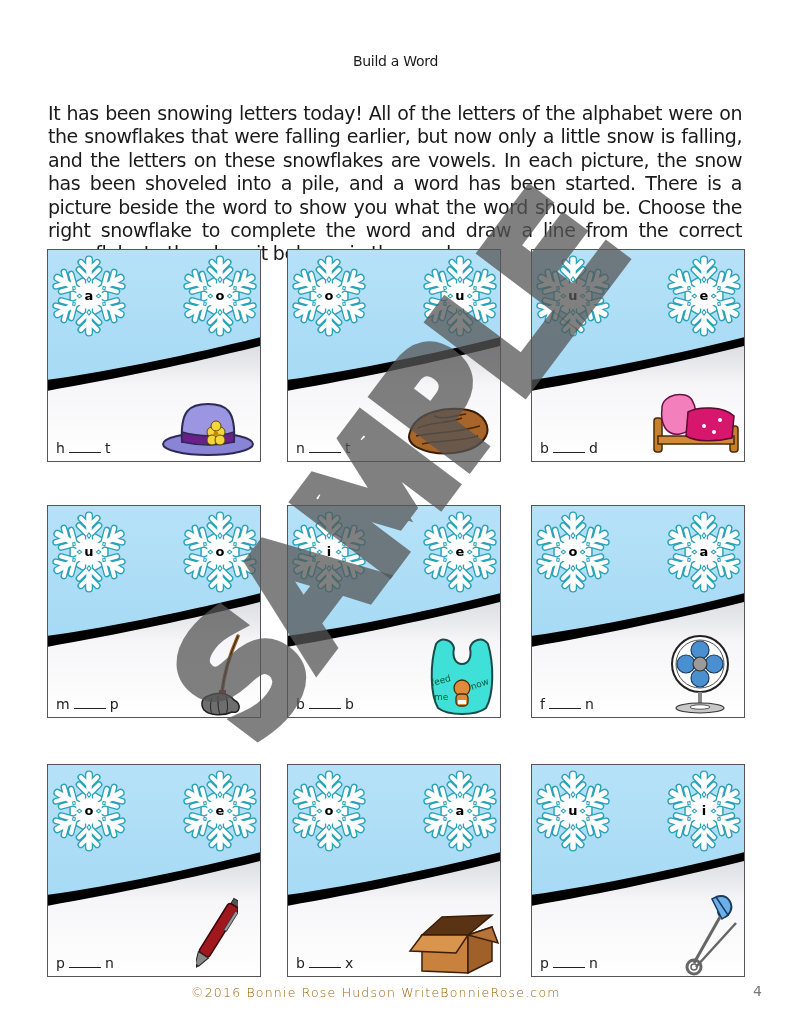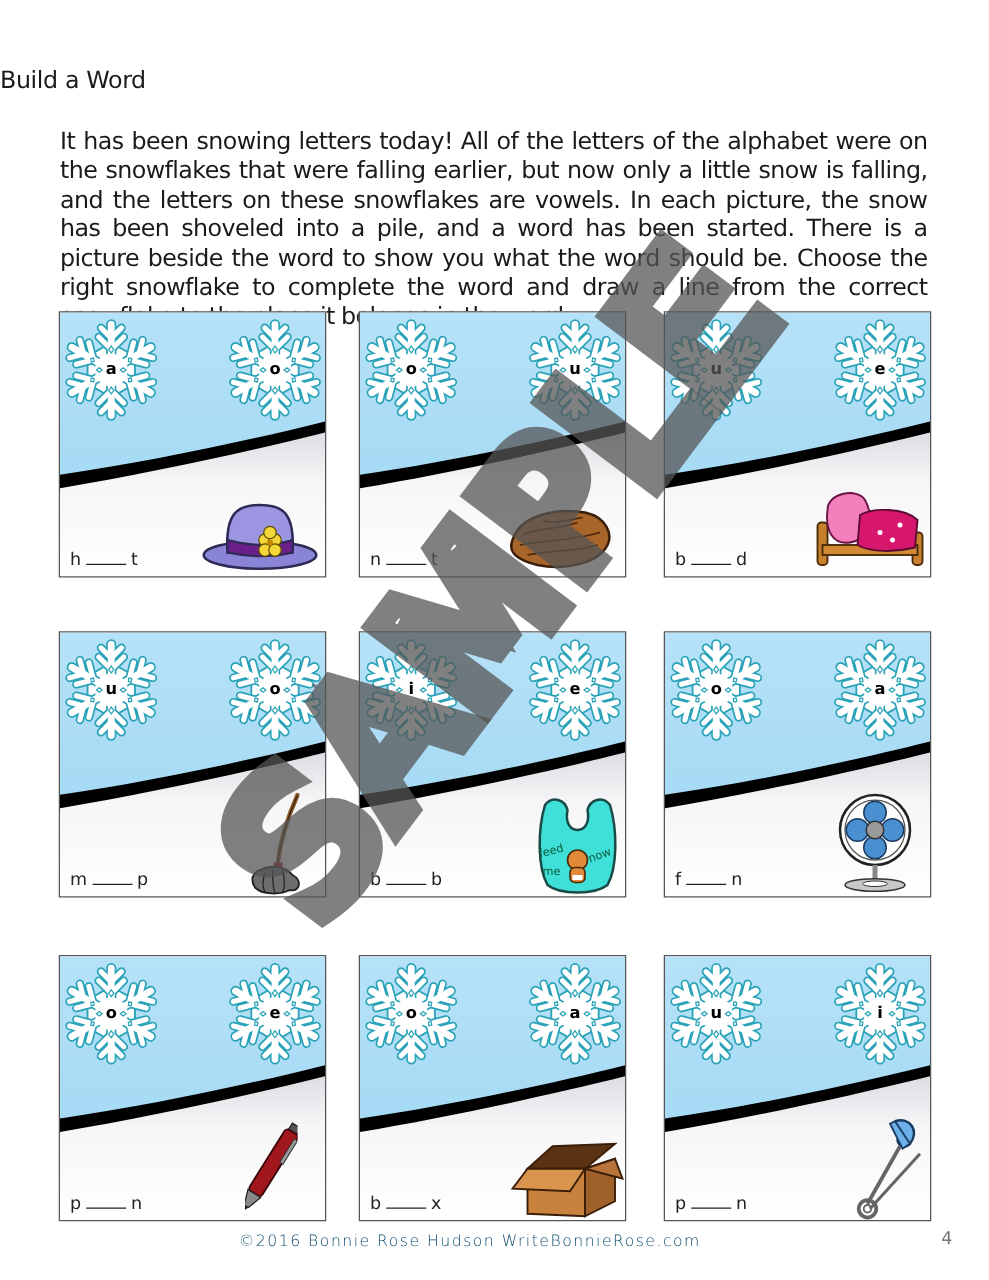--- a/index.html
+++ b/index.html
@@ -1,19 +1,19 @@
 <!DOCTYPE html>
 <html><head>
 <meta charset="utf-8">
 <style>
   html, body { margin: 0; padding: 0; background: #ffffff; }
   body { width: 791px; height: 1024px; position: relative; overflow: hidden;
          font-family: "DejaVu Sans", sans-serif; color: #1a1a1a; }
-  .title { position: absolute; top: 53px; left: 0; width: 791px; text-align: left;
-           font-family: "DejaVu Sans", sans-serif; font-size: 19px; letter-spacing: -0.3px; }
+  .title { position: absolute; top: 53px; left: 0; width: 791px; text-align: center;
+           font-family: "DejaVu Sans", sans-serif; font-size: 14px; letter-spacing: -0.3px; }
   .intro { position: absolute; top: 102px; left: 48px; width: 694px;
            font-family: "DejaVu Sans", sans-serif; font-size: 19px; line-height: 23.4px;
            text-align: justify; letter-spacing: -0.45px; word-spacing: -0.5px; }
   .card { position: absolute; width: 214px; height: 213px; border: 1.3px solid #555;
           background: #fff; overflow: hidden; box-sizing: border-box; }
   .card svg.scene { position: absolute; left: 0; top: 0; width: 100%; height: 100%; }
   .flake { position: absolute; width: 82px; height: 90px; top: 1px; }
   .flake svg { width: 100%; height: 100%; display: block; }
   .flake .letter { position: absolute; left: 0; top: 0; width: 100%; height: 100%;
                    display: flex; align-items: center; justify-content: center;
@@ -21,21 +21,21 @@
                    color: #000; padding-bottom: 2px; box-sizing: border-box; }
   .flake.left { left: 0px; }
   .flake.right { left: 131px; }
   .word { position: absolute; left: 8px; top: 154px; font-family: "DejaVu Sans", sans-serif;
           font-size: 14px; color: #222; white-space: nowrap; margin-top: 36px; }
   .word .blank { display: inline-block; width: 32px; border-bottom: 1.2px solid #222;
                  margin: 0 4px; vertical-align: baseline; height: 1px; }
   .pic { position: absolute; }
   .pic svg { width: 100%; height: 100%; display: block; }
   .footer { position: absolute; top: 985px; left: 191px; font-family: "DejaVu Sans", sans-serif;
-            font-size: 12.5px; letter-spacing: 1.2px; color: #0c4a6e; font-weight: 300; }
+            font-size: 12.5px; letter-spacing: 1.2px; color: #a16207; font-weight: 300; }
   .pagenum { position: absolute; top: 983px; left: 753px; font-family: "DejaVu Sans", sans-serif;
              font-size: 14px; color: #777; }
   .watermark-wrap { position: absolute; left: 400px; top: 465px; width: 0; height: 0; pointer-events: none; }
   .watermark-wrap span { position: absolute; left: 0; top: 0; white-space: nowrap;
                font-family: "DejaVu Sans", sans-serif; font-size: 148px;
                color: rgba(95,95,95,0.0);
                -webkit-text-stroke: 20px rgba(85,85,85,0.75);
                transform: translate(-50%, -50%) rotate(-53deg); letter-spacing: 4px; }
 </style>
 </head>

